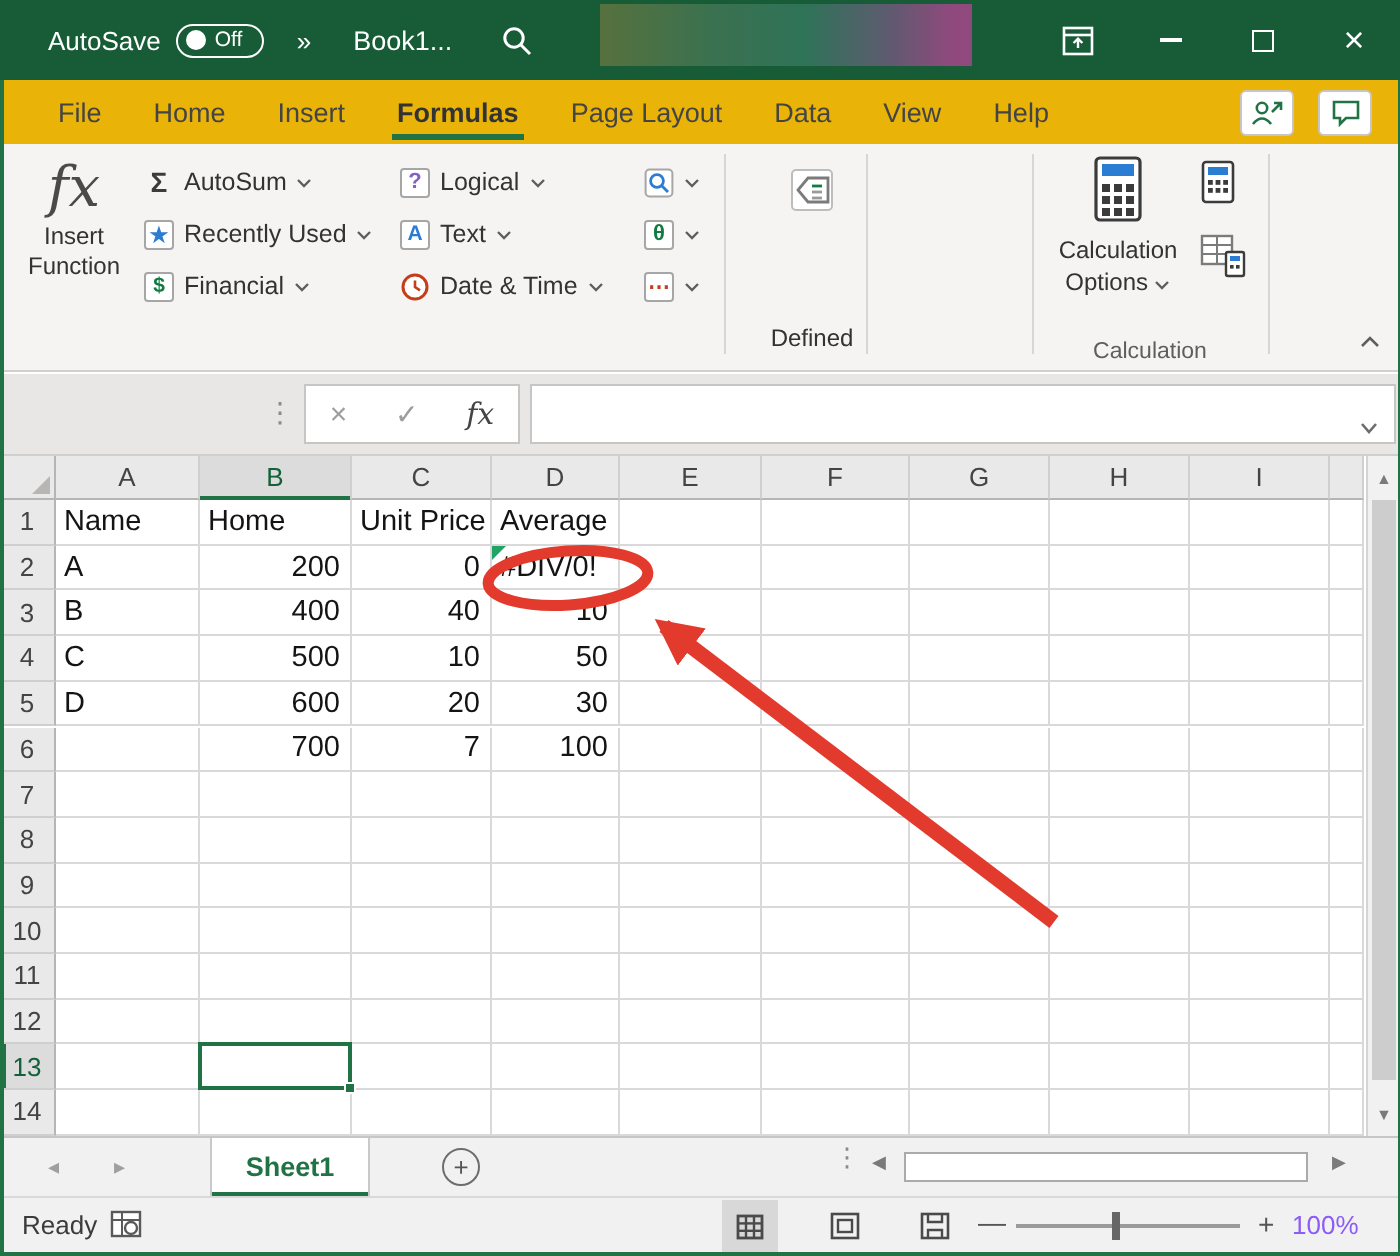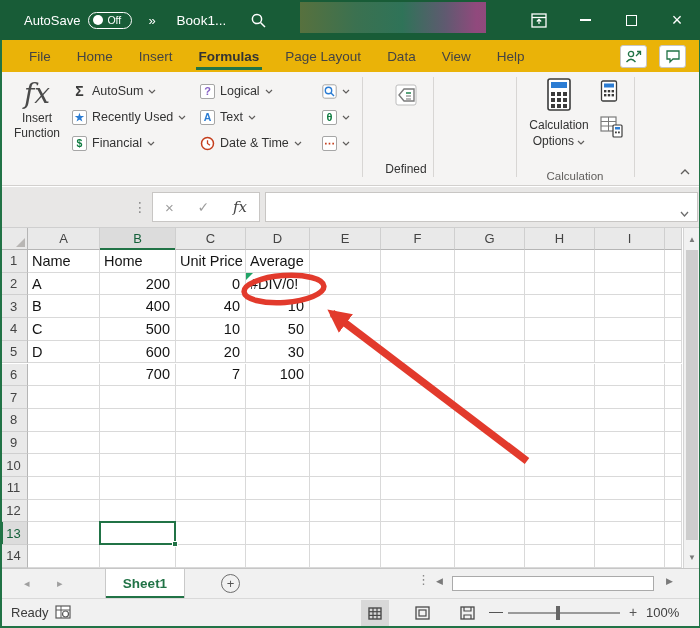--- a/index.html
+++ b/index.html
@@ -99,21 +99,21 @@
   
   #statusbar { position:absolute; left:0; top:598px; width:700px; height:28px; background:#f1f1f1; border-top:1px solid #d9d9d9; }
   #status-ready { position:absolute; left:11px; top:6px; font-size:13px; color:#3b3b3b; }
   #macro-ic { position:absolute; left:55px; top:6px; }
   .view-btn { position:absolute; top:1px; width:28px; height:26px; display:flex; align-items:center; justify-content:center; }
   .view-btn.active { background:#d8d8d8; }
   #zoom-minus { position:absolute; left:489px; top:4px; color:#555; font-size:14px; }
   #zoom-track { position:absolute; left:508px; top:13px; width:112px; height:1.5px; background:#9a9a9a; }
   #zoom-handle { position:absolute; left:556px; top:7px; width:4px; height:14px; background:#666; }
   #zoom-plus { position:absolute; left:629px; top:5px; color:#555; font-size:14px; }
-  #zoom-pct { position:absolute; left:646px; top:6px; font-size:13px; color:#404040; }
+  #zoom-pct { position:absolute; left:646px; top:6px; font-size:13px; color:#8b5cf6; }
 
   
   .wborder { position:absolute; background:#217346; z-index:60; }
   #annotation-svg { position:absolute; left:0; top:0; width:700px; height:628px; pointer-events:none; z-index:50; }
 </style>
 </head>
 <body>
 
 <div id="window">
 

